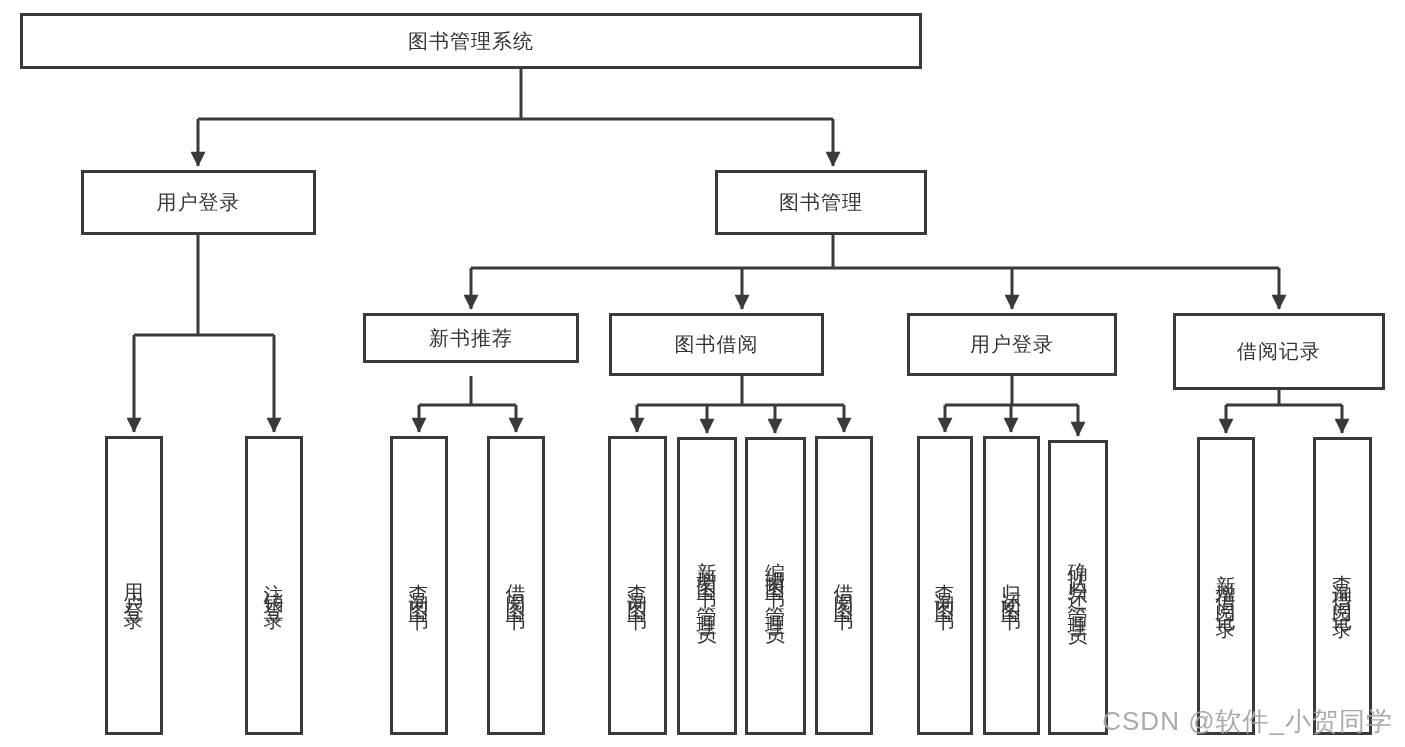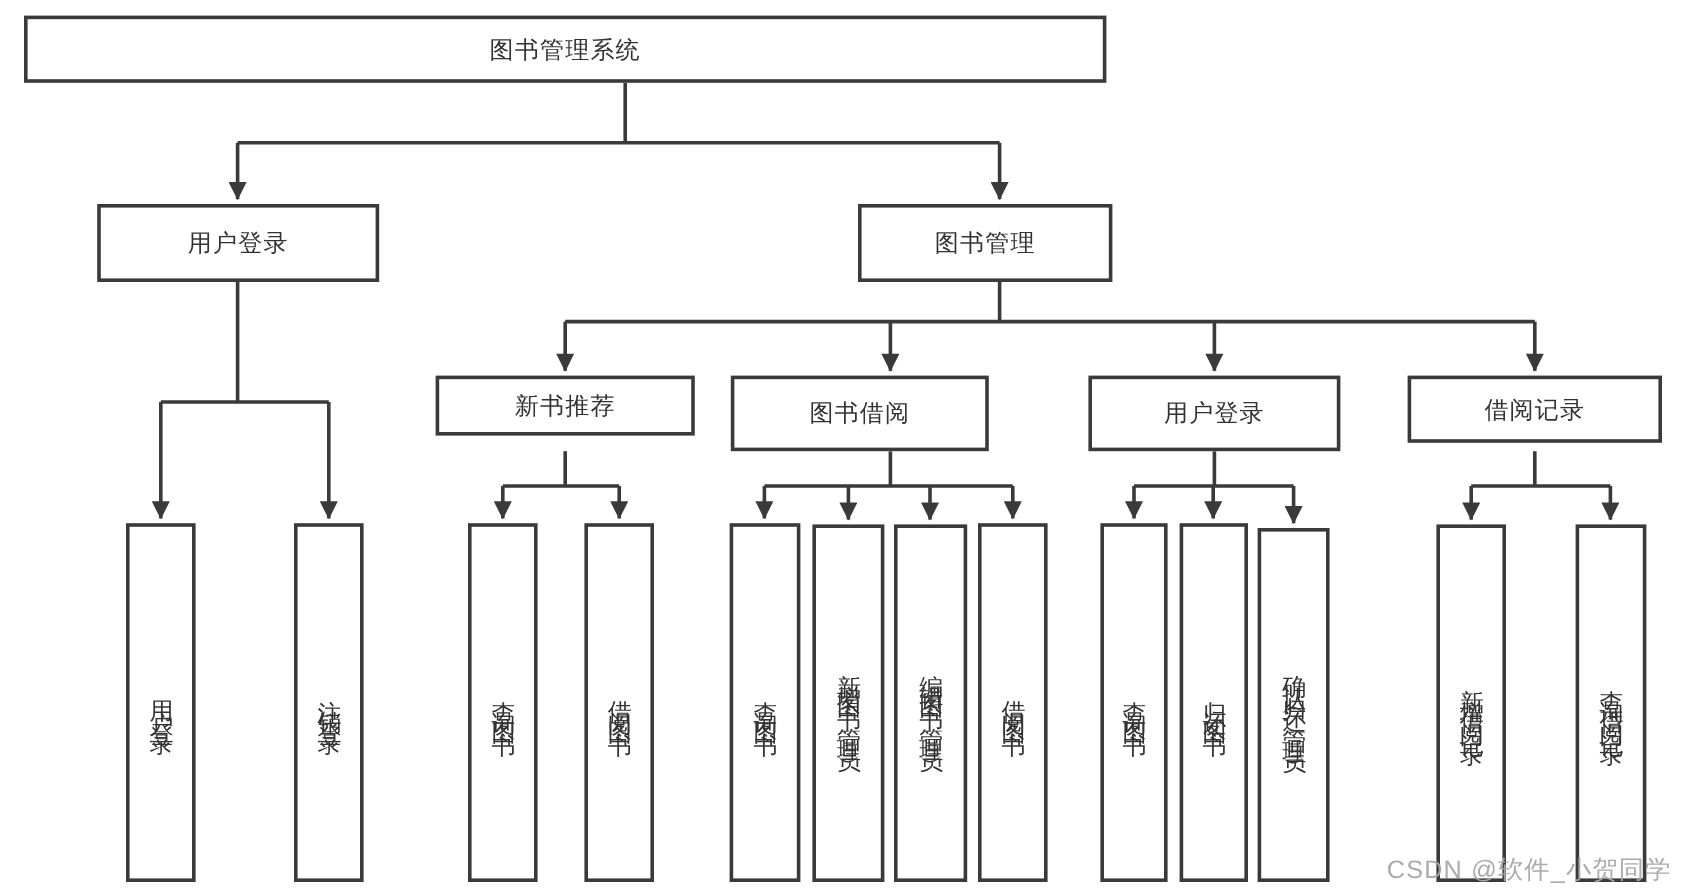--- a/index.html
+++ b/index.html
@@ -42,21 +42,21 @@
     text-orientation: mixed;
     font-size: 20px;
     letter-spacing: 9px;
     line-height: 1;
     white-space: nowrap;
   }
   .watermark {
     position: absolute;
     right: 12px;
     bottom: 8px;
-    font-size: 21px;
+    font-size: 26px;
     color: rgba(165, 165, 165, 0.95);
     letter-spacing: 1px;
     white-space: nowrap;
     z-index: 5;
     margin-left: 38px;
   }
 </style>
 </head>
 <body>
 
@@ -125,21 +125,21 @@
 
   <div class="node" style="left:363px; top:313px; width:216px; height:50px;">
     <span class="hlabel">新书推荐</span>
   </div>
   <div class="node" style="left:609px; top:313px; width:215px; height:63px;">
     <span class="hlabel">图书借阅</span>
   </div>
   <div class="node" style="left:907px; top:313px; width:210px; height:63px;">
     <span class="hlabel">用户登录</span>
   </div>
-  <div class="node" style="left:1173px; top:313px; width:212px; height:56px;">
+  <div class="node" style="left:1173px; top:313px; width:212px; height:77px;">
     <span class="hlabel">借阅记录</span>
   </div>
 
   <div class="node leaf" style="left:105px; top:436px; width:58px; height:299px;">
     <span class="vlabel">用户登录</span>
   </div>
   <div class="node leaf" style="left:245px; top:436px; width:58px; height:299px;">
     <span class="vlabel">注销登录</span>
   </div>
 

